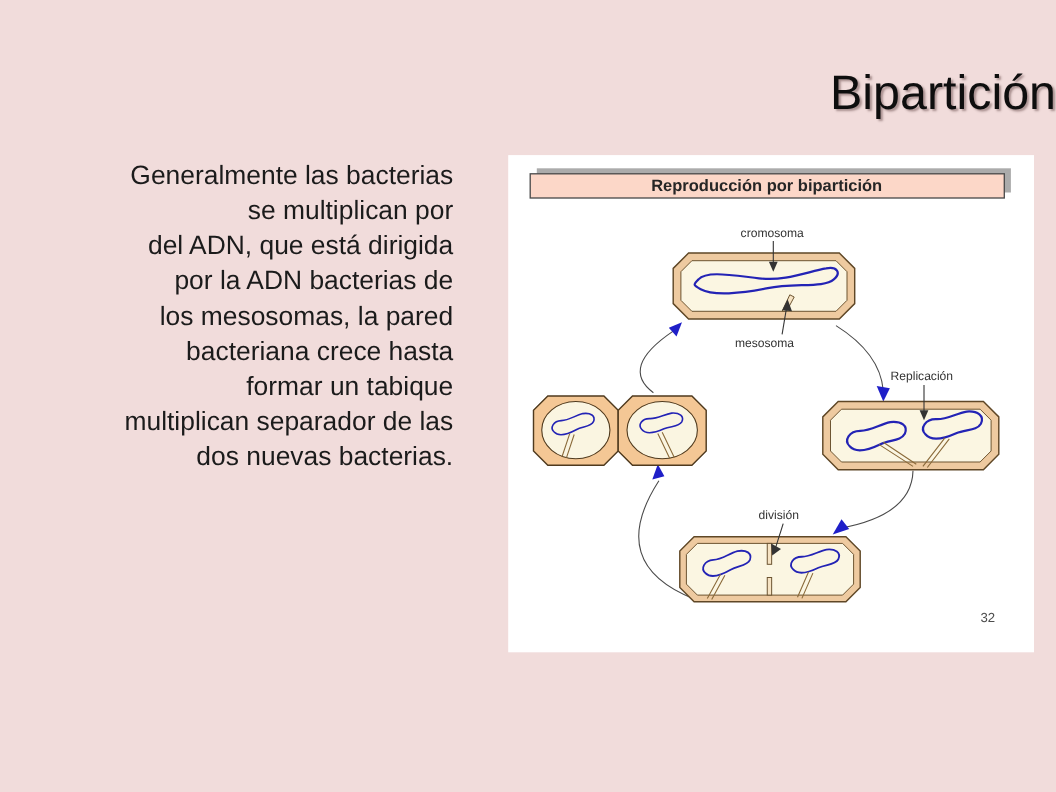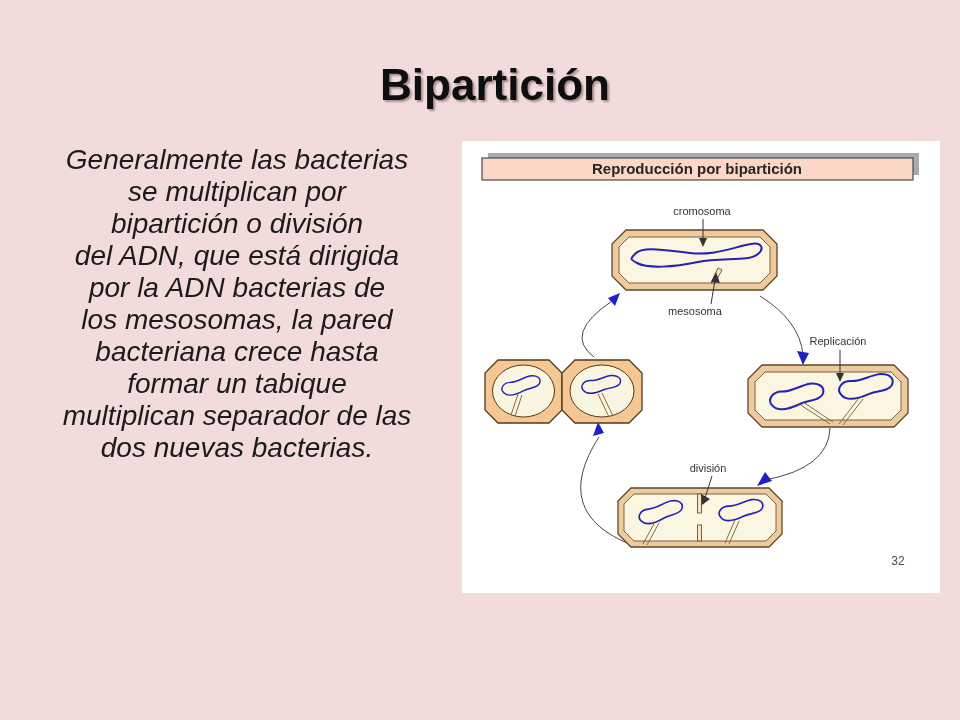--- a/index.html
+++ b/index.html
@@ -3,26 +3,26 @@
 <meta charset="utf-8">
 <style>
   html,body { margin:0; padding:0; background:#888; }
   .slide {
     position:relative; width:960px; height:720px;
     background:#f1dcdb; overflow:hidden;
     font-family:"Liberation Sans", sans-serif;
   }
   .title {
     position:absolute; top:60px; left:30px; width:930px; margin:0;
-    text-align:center; font-size:44px; font-weight:bold; color:#0e0e0e;
+    text-align:right; font-size:44px; font-weight:normal; color:#0e0e0e;
     text-shadow:2px 2px 2px rgba(80,50,50,0.45);
   }
   .body-text {
     position:absolute; left:62px; top:144px; width:350px;
-    text-align:center; font-size:28px; line-height:32px; color:#1b1b1b;font-style:italic;
+    text-align:right; font-size:24px; line-height:32px; color:#1b1b1b;
   }
   .figure {
     position:absolute; left:422px; top:141px; width:478px; height:452px;
     background:#ffffff;
     margin-left:40px;
   }
   .figure svg { display:block; width:100%; height:100%; }
   .hdr  { font-family:"Liberation Sans",sans-serif; font-size:15px; font-weight:bold; fill:#262626; }
   .lbl  { font-family:"Liberation Sans",sans-serif; font-size:11px; fill:#333333; }
   .pg   { font-family:"Liberation Sans",sans-serif; font-size:12px; fill:#4d4d4d; }
@@ -41,21 +41,20 @@
 </head>
 <body>
 
 <div class="slide">
 
   <h1 class="title">Bipartición</h1>
 
   <div class="body-text">
     <div>Generalmente las bacterias</div>
     <div>se multiplican por</div>
-    <div>bipartición o división</div>
     <div>del ADN, que está dirigida</div>
     <div>por la ADN bacterias de</div>
     <div>los mesosomas, la pared</div>
     <div>bacteriana crece hasta</div>
     <div>formar un tabique</div>
     <div>multiplican separador de las</div>
     <div>dos  nuevas bacterias.</div>
   </div>
 
   <div class="figure">

